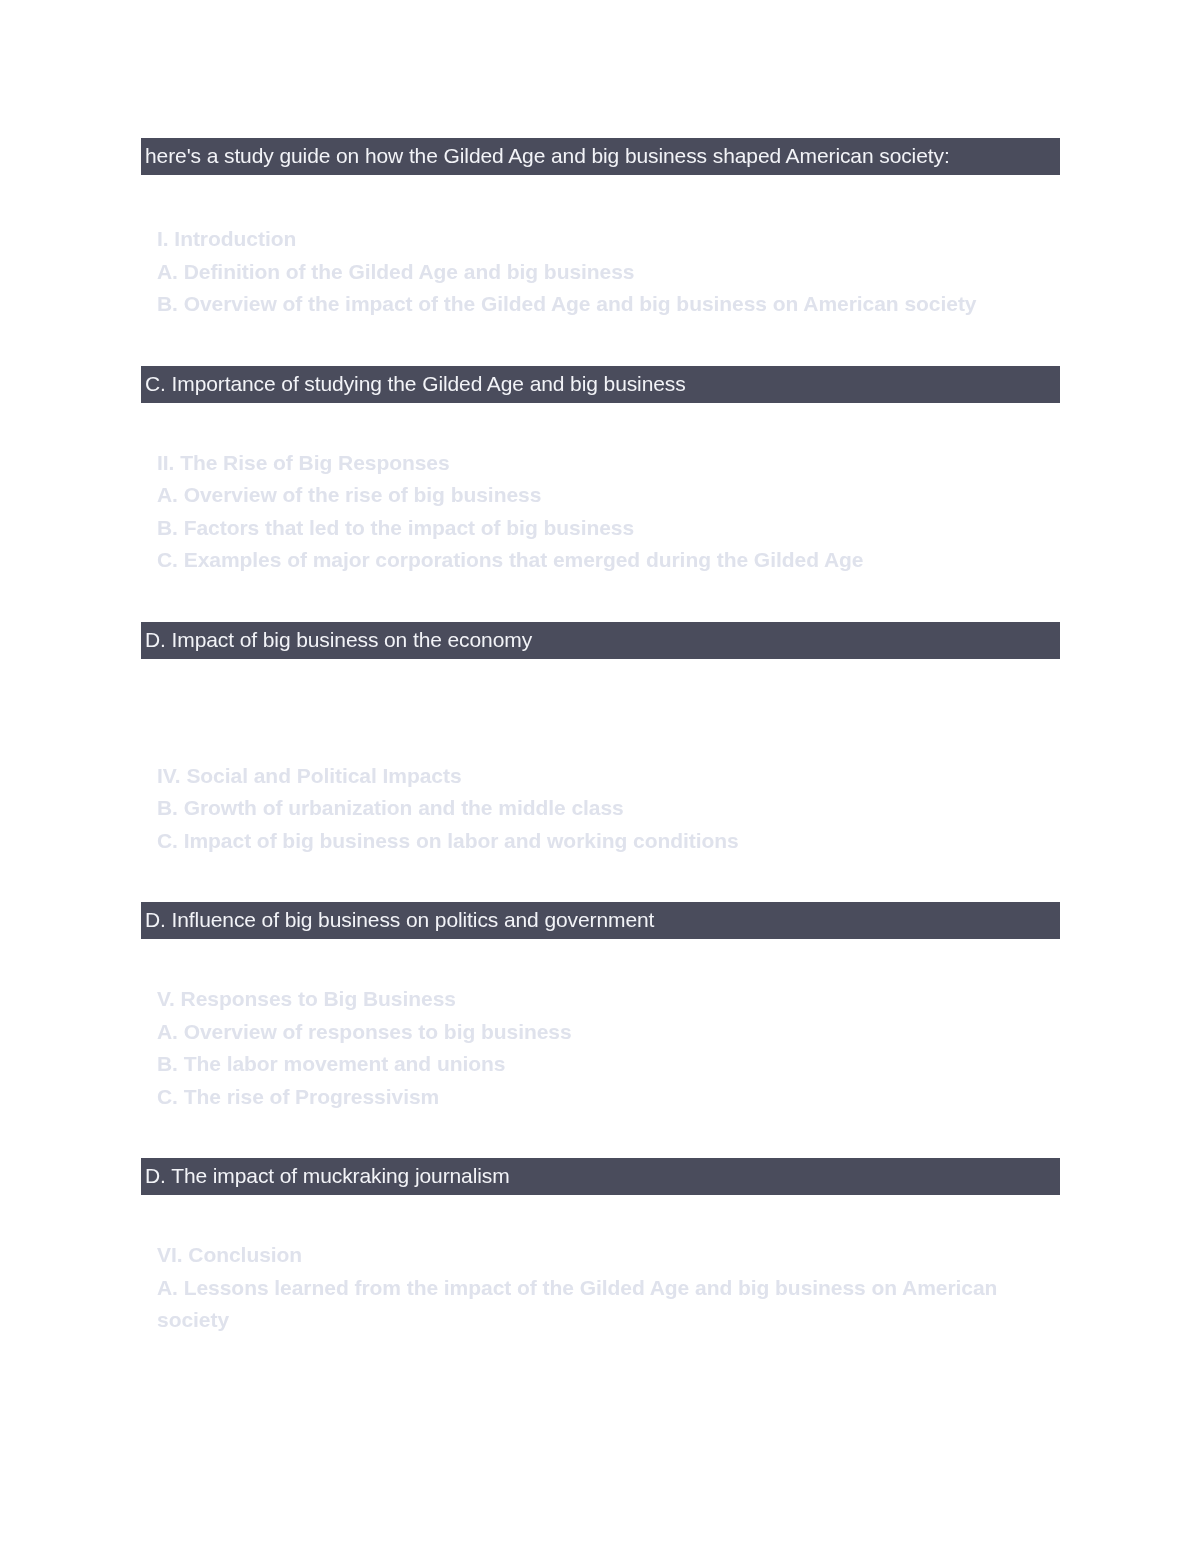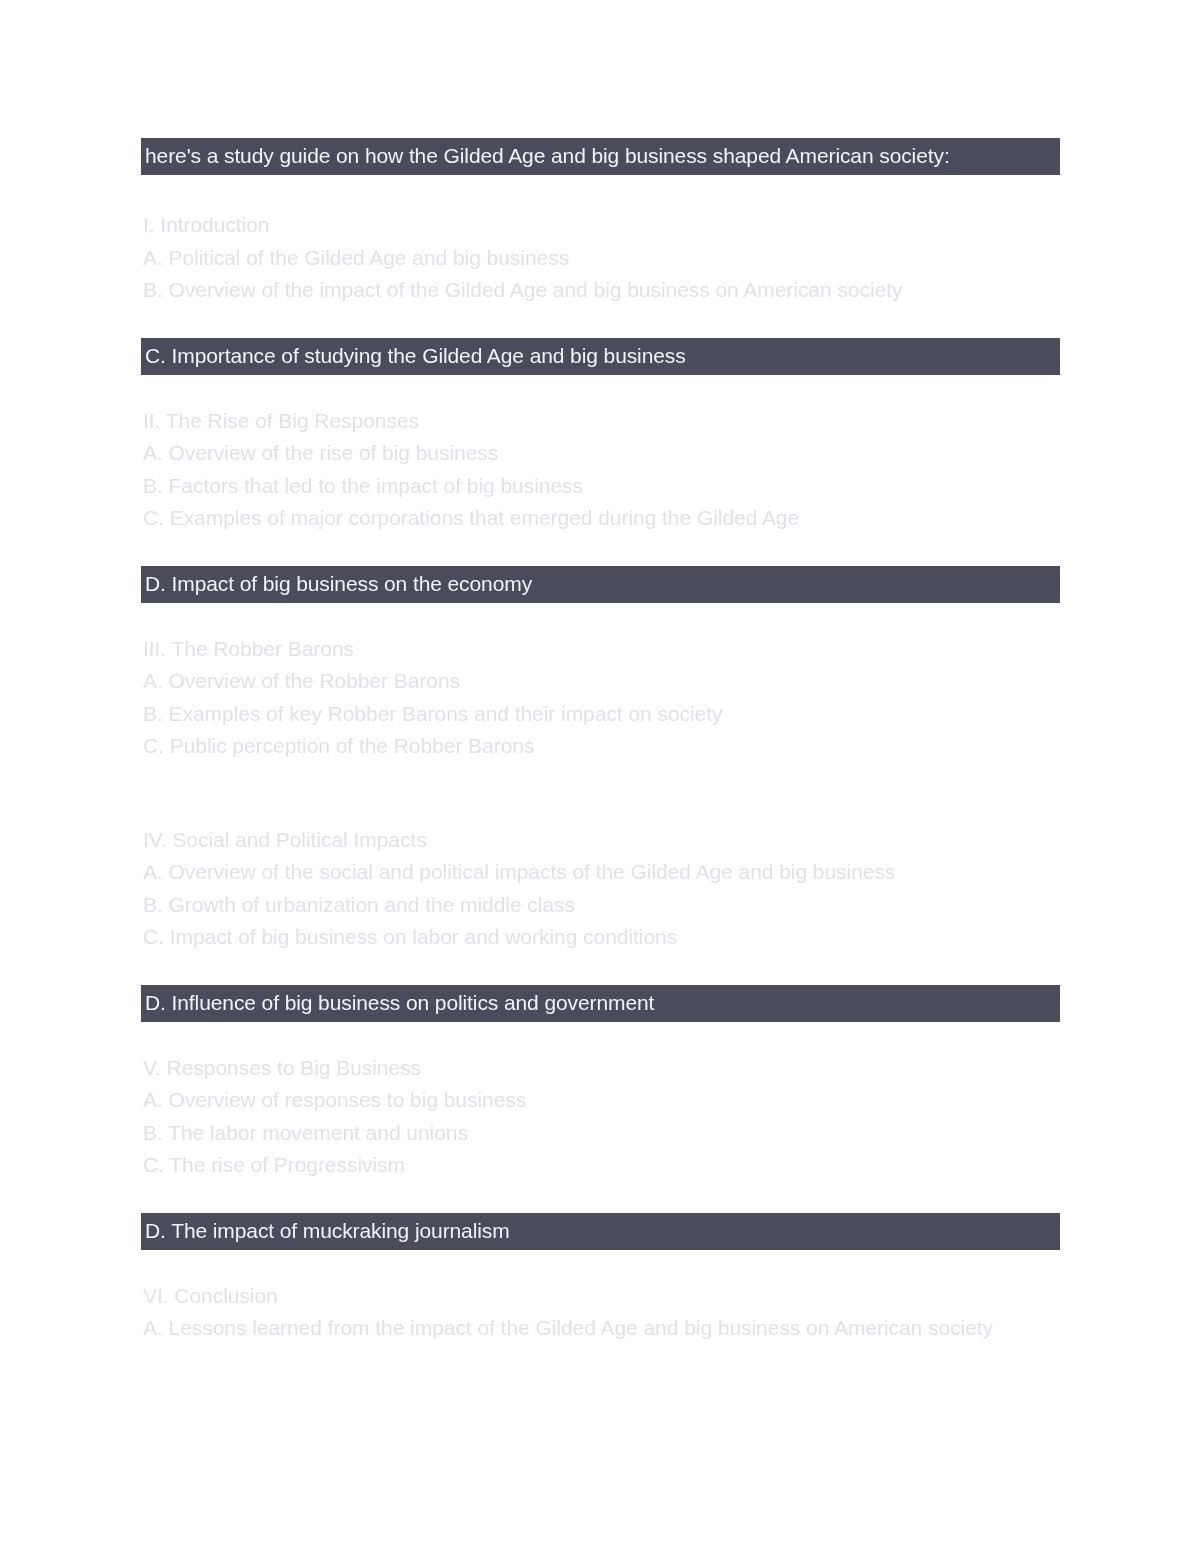--- a/index.html
+++ b/index.html
@@ -39,22 +39,23 @@
     display: block;
     color: #f2f3f7;
     font-size: 21px;
     line-height: 25px;
     letter-spacing: -0.1px;
     white-space: nowrap;
   }
 
   
   .list-block {
-    margin: 2px;
+    margin: 16px;
     padding: 0;
+    font-weight: bold;
   }
   .list-line {
     display: block;
     color: #dfe2ec;
     font-size: 21px;
     line-height: 32.5px;
     letter-spacing: -0.05px;
   }
   .list-line.wrap {
     white-space: normal;
@@ -73,21 +74,21 @@
   <div class="doc-body">
 
     <div class="hl-block">
       <span class="hl-text">here's a study guide on how the Gilded Age and big business shaped American society:</span>
     </div>
 
     <div class="gap-after-title"></div>
 
     <div class="list-block">
       <span class="list-line">I. Introduction</span>
-      <span class="list-line">A. Political of the Gilded Age and big business</span>
+      <span class="list-line">A. Definition of the Gilded Age and big business</span>
       <span class="list-line">B. Overview of the impact of the Gilded Age and big business on American society</span>
     </div>
 
     <div class="gap-before-bar"></div>
 
     <div class="hl-block">
       <span class="hl-text">C. Importance of studying the Gilded Age and big business</span>
     </div>
     <div class="gap-after-bar"></div>
     <div class="list-block">
@@ -96,33 +97,26 @@
       <span class="list-line">B. Factors that led to the impact of big business</span>
       <span class="list-line">C. Examples of major corporations that emerged during the Gilded Age</span>
     </div>
 
     <div class="gap-before-bar"></div>
 
     <div class="hl-block">
       <span class="hl-text">D. Impact of big business on the economy</span>
     </div>
     <div class="gap-after-bar"></div>
-    <div class="list-block">
-      <span class="list-line">III. The Robber Barons</span>
-      <span class="list-line">A. Overview of the Robber Barons</span>
-      <span class="list-line">B. Examples of key Robber Barons and their impact on society</span>
-      <span class="list-line">C. Public perception of the Robber Barons</span>
-    </div>
 
     <div class="gap-before-bar"></div>
 
     <div class="gap-after-bar"></div>
     <div class="list-block">
       <span class="list-line">IV. Social and Political Impacts</span>
-      <span class="list-line">A. Overview of the social and political impacts of the Gilded Age and big business</span>
       <span class="list-line">B. Growth of urbanization and the middle class</span>
       <span class="list-line">C. Impact of big business on labor and working conditions</span>
     </div>
 
     <div class="gap-before-bar"></div>
 
     <div class="hl-block">
       <span class="hl-text">D. Influence of big business on politics and government</span>
     </div>
     <div class="gap-after-bar"></div>

